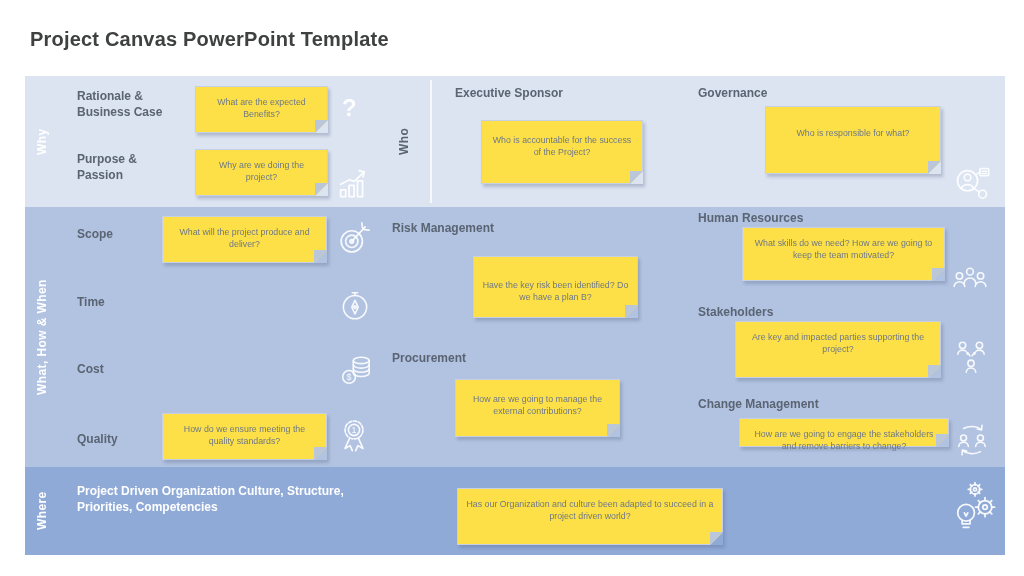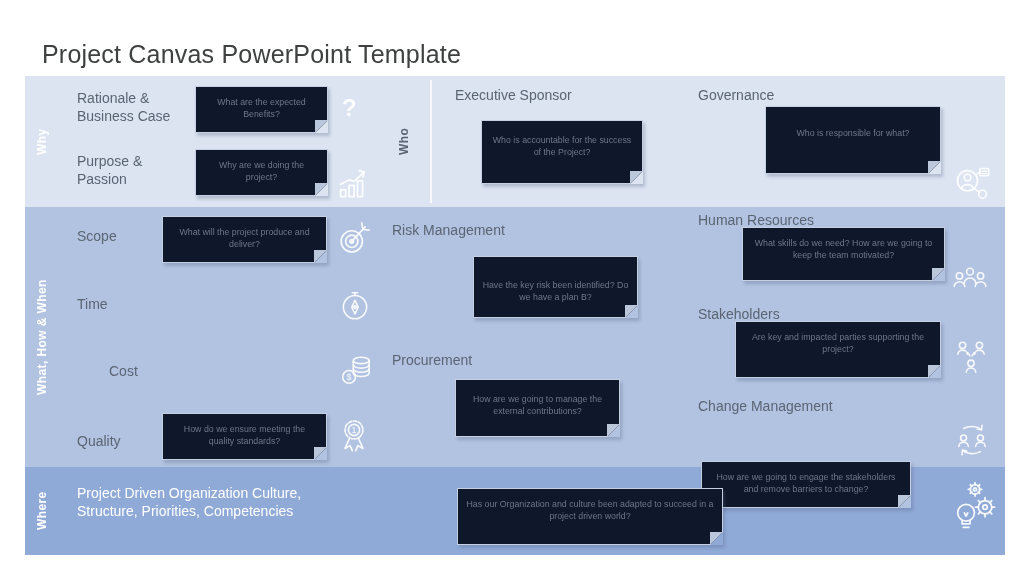--- a/index.html
+++ b/index.html
@@ -1,28 +1,28 @@
 <!DOCTYPE html>
 <html><head>
 <meta charset="utf-8">
 <style>
   html,body{margin:0;padding:0;width:1024px;height:576px;background:#ffffff;overflow:hidden;
     font-family:"Liberation Sans",sans-serif;}
-  .title{position:absolute;left:30px;top:28px;font-size:25px;font-weight:normal;color:#3f4040;margin:12px;letter-spacing:.2px;}
+  .title{position:absolute;left:30px;top:28px;font-size:20px;font-weight:bold;color:#3f4040;margin:0;letter-spacing:.2px;}
   .canvas{position:absolute;left:25px;top:76px;width:980px;height:479px;}
   .band{position:absolute;left:0;width:980px;}
   .band.r1{top:0;height:131px;background:#dce4f2;}
   .band.r2{top:131px;height:260px;background:#b2c3e2;}
   .band.r3{top:391px;height:88px;background:#90aad8;}
   .vlabel{position:absolute;width:22px;writing-mode:vertical-rl;transform:rotate(180deg);
     text-align:center;font-weight:bold;font-size:12px;letter-spacing:.4px;color:#ffffff;}
   .vlabel.dark{color:#5a6472;}
-  .cat{position:absolute;font-weight:normal;font-size:14px;line-height:1.3;color:#5a6472;}
+  .cat{position:absolute;font-weight:bold;font-size:12px;line-height:1.3;color:#5a6472;}
   .cat.white{color:#ffffff;}
-  .note{position:absolute;background:#0f172a;border:1px solid #c6d0e2;
+  .note{position:absolute;background:#fde047;border:1px solid #c6d0e2;
     box-shadow:2px 3px 3px rgba(80,95,130,.30);
     font-size:8.8px;line-height:1.4;color:#6e7887;text-align:center;
     padding:9px 8px 0;box-sizing:border-box;}
   .note::before{content:"";position:absolute;right:-1px;bottom:-1px;width:0;height:0;
     border-style:solid;border-width:0 0 13px 13px;
     border-color:transparent transparent var(--rowbg,#dce4f2) transparent;}
   .note::after{content:"";position:absolute;right:-1px;bottom:-1px;width:0;height:0;
     border-style:solid;border-width:13px 13px 0 0;
     border-color:#bac6da transparent transparent transparent;}
   .note.r1{--rowbg:#dce4f2;}
@@ -103,21 +103,21 @@
   <div class="cat" style="left:52px;top:219px;text-align:center;">Time</div>
   <span class="icon" style="left:312px;top:211px;">
     <svg width="36" height="36" viewBox="0 0 34 34" fill="none" stroke="rgba(255,255,255,.9)" stroke-width="1.5" stroke-linecap="round" stroke-linejoin="round">
       <circle cx="17" cy="19" r="11"></circle>
         <path d="M14.5 5.5 h5 M17 5.5 v2.5"></path>
       <path d="M17 12.5 L20 19 L17 25.5 L14 19 Z"></path>
         <circle cx="17" cy="19" r="1.2"></circle>
     </svg>
   </span>
 
-  <div class="cat" style="left:52px;top:286px;margin-left:32px;">Cost</div>
+  <div class="cat" style="left:52px;top:286px;">Cost</div>
   <span class="icon" style="left:314px;top:276px;">
     <svg width="36" height="36" viewBox="0 0 34 34" fill="none" stroke="rgba(255,255,255,.9)" stroke-width="1.5" stroke-linecap="round" stroke-linejoin="round">
       <ellipse cx="21" cy="8" rx="7.5" ry="3"></ellipse>
       <path d="M13.5 8 v12 c0 1.8 3.3 3.2 7.5 3.2 s7.5 -1.4 7.5 -3.2 v-12"></path>
       <path d="M13.5 12 c0 1.8 3.3 3.2 7.5 3.2 s7.5 -1.4 7.5 -3.2"></path>
       <path d="M13.5 16 c0 1.8 3.3 3.2 7.5 3.2 s7.5 -1.4 7.5 -3.2"></path>
       <circle cx="9.5" cy="23.5" r="6"></circle>
       <text x="9.5" y="26.5" font-size="8.5" text-anchor="middle" fill="rgba(255,255,255,.9)" stroke="none" font-family="Liberation Sans, sans-serif">$</text>
     </svg>
   </span>
@@ -161,21 +161,21 @@
         <path d="M4.5 15.5 a4.5 4 0 0 1 9 0"></path>
       <circle cx="25" cy="7" r="3"></circle>
         <path d="M20.5 15.5 a4.5 4 0 0 1 9 0"></path>
       <circle cx="17" cy="24" r="3"></circle>
         <path d="M12.5 32.5 a4.5 4 0 0 1 9 0"></path>
       <path d="M14 14 L16 17 M20 14 L18 17"></path>
     </svg>
   </span>
 
   <div class="cat" style="left:673px;top:321px;">Change Management</div>
-  <div class="note r2" style="left:676px;top:342px;width:210px;height:47px;margin-top:43px;">How are we going to engage the stakeholders and remove barriers to change?</div>
+  <div class="note r2" style="left:714px;top:342px;width:210px;height:29px;">How are we going to engage the stakeholders and remove barriers to change?</div>
   <span class="icon" style="left:928px;top:344px;">
     <svg width="38" height="38" viewBox="0 0 36 36" fill="none" stroke="rgba(255,255,255,.9)" stroke-width="1.5" stroke-linecap="round" stroke-linejoin="round">
       <circle cx="10" cy="17" r="2.8"></circle>
         <path d="M5.5 25 a4.5 4 0 0 1 9 0"></path>
       <circle cx="26" cy="17" r="2.8"></circle>
         <path d="M21.5 25 a4.5 4 0 0 1 9 0"></path>
       <path d="M10 8 a12 8 0 0 1 17 1"></path>
         <path d="M27.5 5 L27 9.5 L23 8.5"></path>
       <path d="M26 30 a12 8 0 0 1 -17 -1"></path>
         <path d="M8.5 33 L9 28.5 L13 29.5"></path>

